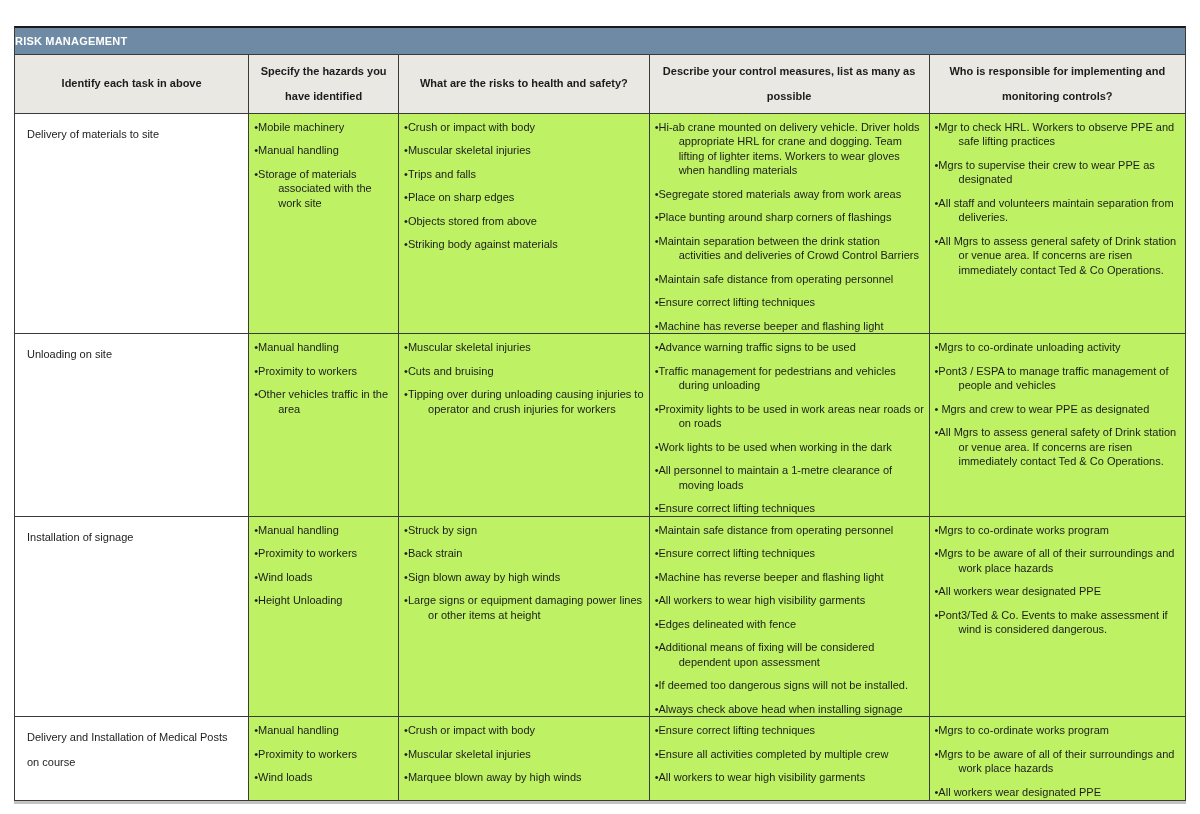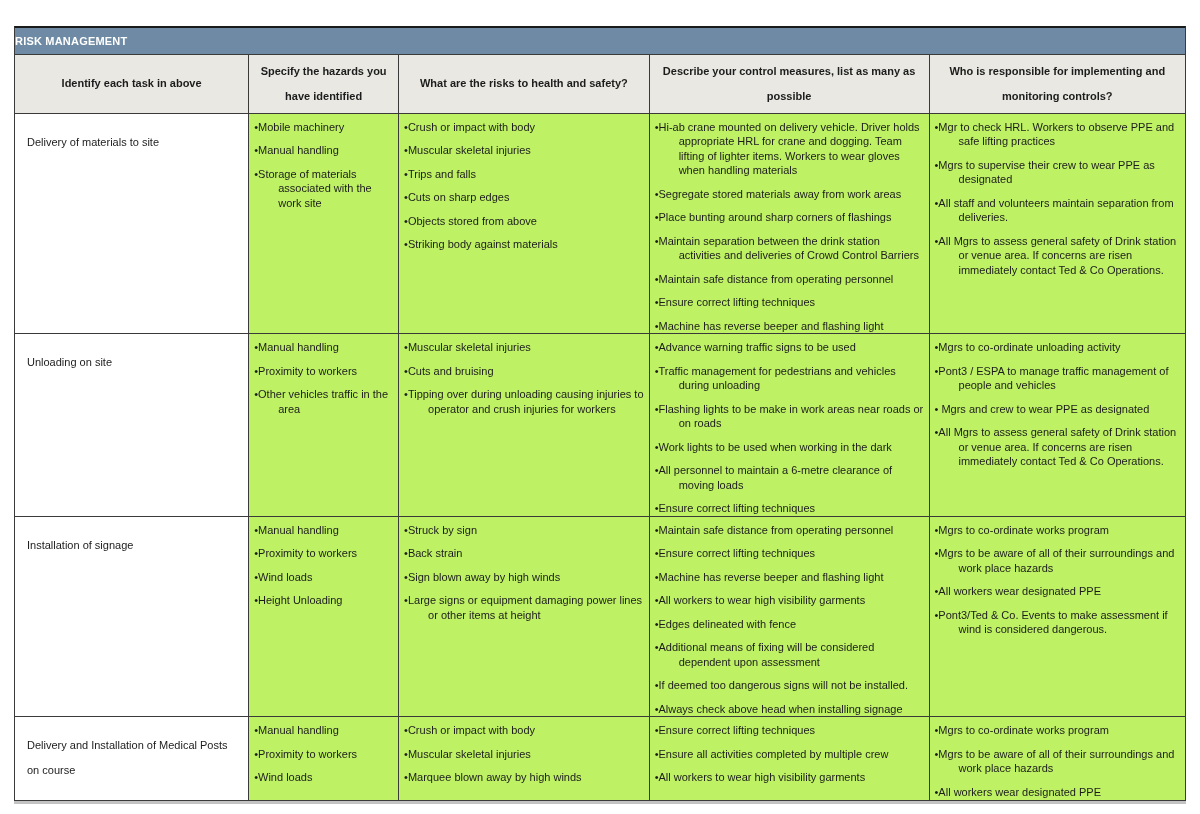--- a/index.html
+++ b/index.html
@@ -45,21 +45,21 @@
   .risk-table thead th {
     background: #e9e8e3;
     font-weight: bold;
     text-align: center;
     vertical-align: middle;
     line-height: 2.25;
     padding: 4px 10px;
     height: 56px;
   }
   .task-cell {
-    padding: 16px 12px;
+    padding: 8px 12px;
     line-height: 2.2;
     background: #ffffff;
   }
   .list-cell {
     padding: 6px 4px 0 5px;
     background: #bef264;
   }
   .bullet-item {
     padding-left: 24px;
     text-indent: -24px;
@@ -97,21 +97,21 @@
         <td class="task-cell">Delivery of materials to site</td>
         <td class="list-cell">
           <div class="bullet-item">•Mobile machinery</div>
           <div class="bullet-item">•Manual handling</div>
           <div class="bullet-item">•Storage of materials associated with the work site</div>
         </td>
         <td class="list-cell">
           <div class="bullet-item">•Crush or impact with body</div>
           <div class="bullet-item">•Muscular skeletal injuries</div>
           <div class="bullet-item">•Trips and falls</div>
-          <div class="bullet-item">•Cuts on sharp edges</div>
+          <div class="bullet-item">•Place on sharp edges</div>
           <div class="bullet-item">•Objects stored from above</div>
           <div class="bullet-item">•Striking body against materials</div>
         </td>
         <td class="list-cell">
           <div class="bullet-item">•Hi-ab crane mounted on delivery vehicle. Driver holds appropriate HRL for crane and dogging. Team lifting of lighter items. Workers to wear gloves when handling materials</div>
           <div class="bullet-item">•Segregate stored materials away from work areas</div>
           <div class="bullet-item">•Place bunting around sharp corners of flashings</div>
           <div class="bullet-item">•Maintain separation between the drink station activities and deliveries of Crowd Control Barriers</div>
           <div class="bullet-item">•Maintain safe distance from operating personnel</div>
           <div class="bullet-item">•Ensure correct lifting techniques</div>
@@ -132,23 +132,23 @@
           <div class="bullet-item">•Other vehicles traffic in the area</div>
         </td>
         <td class="list-cell">
           <div class="bullet-item">•Muscular skeletal injuries</div>
           <div class="bullet-item">•Cuts and bruising</div>
           <div class="bullet-item">•Tipping over during unloading causing injuries to operator and crush injuries for workers</div>
         </td>
         <td class="list-cell">
           <div class="bullet-item">•Advance warning traffic signs to be used</div>
           <div class="bullet-item">•Traffic management for pedestrians and vehicles during unloading</div>
-          <div class="bullet-item">•Flashing lights to be make in work areas near roads or on roads</div>
+          <div class="bullet-item">•Proximity lights to be used in work areas near roads or on roads</div>
           <div class="bullet-item">•Work lights to be used when working in the dark</div>
-          <div class="bullet-item">•All personnel to maintain a 6-metre clearance of moving loads</div>
+          <div class="bullet-item">•All personnel to maintain a 1-metre clearance of moving loads</div>
           <div class="bullet-item">•Ensure correct lifting techniques</div>
         </td>
         <td class="list-cell">
           <div class="bullet-item">•Mgrs to co-ordinate unloading activity</div>
           <div class="bullet-item">•Pont3 / ESPA to manage traffic management of people and vehicles</div>
           <div class="bullet-item">• Mgrs and crew to wear PPE as designated</div>
           <div class="bullet-item">•All Mgrs to assess general safety of Drink station or venue area. If concerns are risen immediately contact Ted &amp; Co Operations.</div>
         </td>
       </tr>
       <tr>

